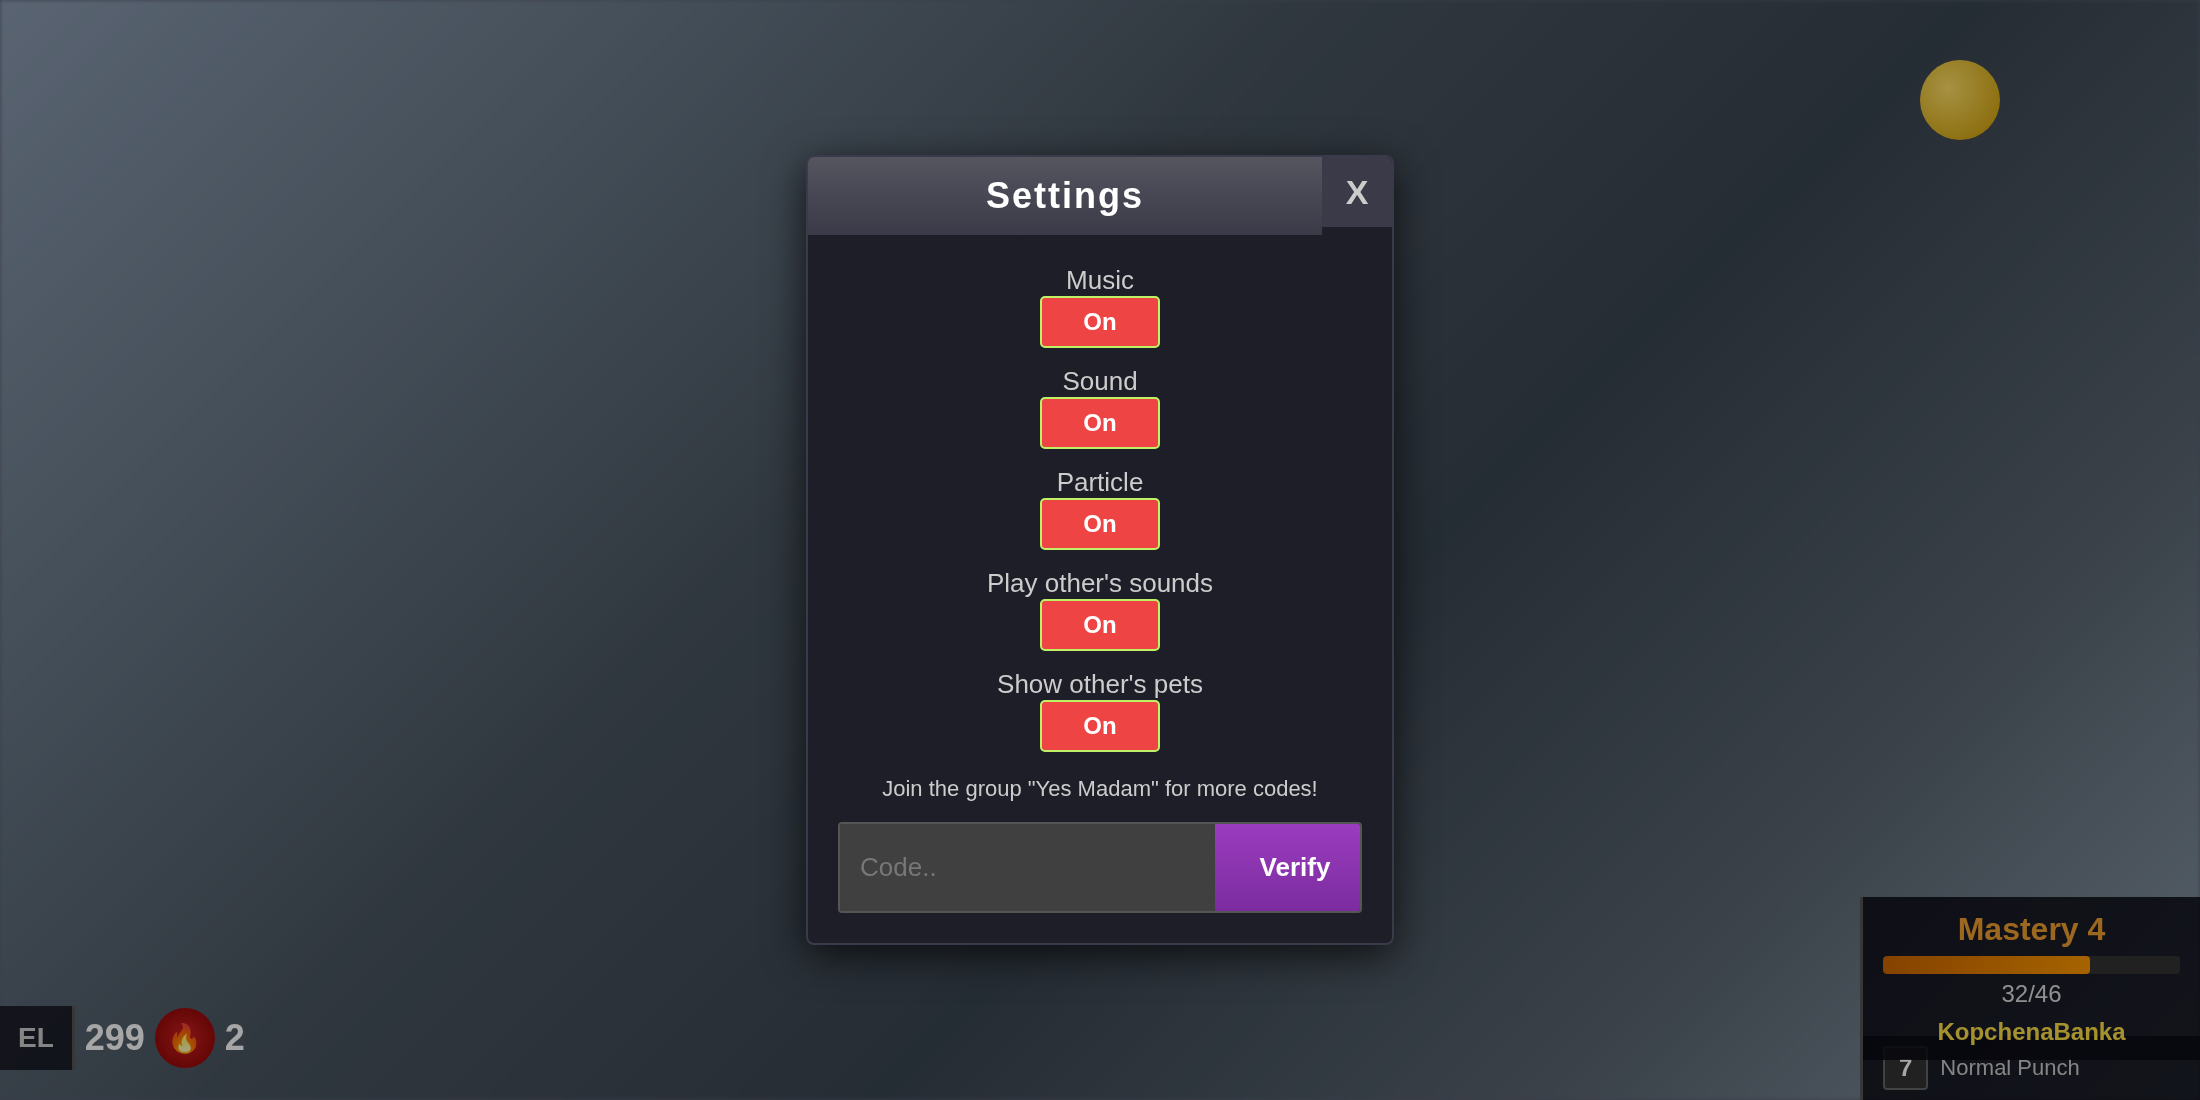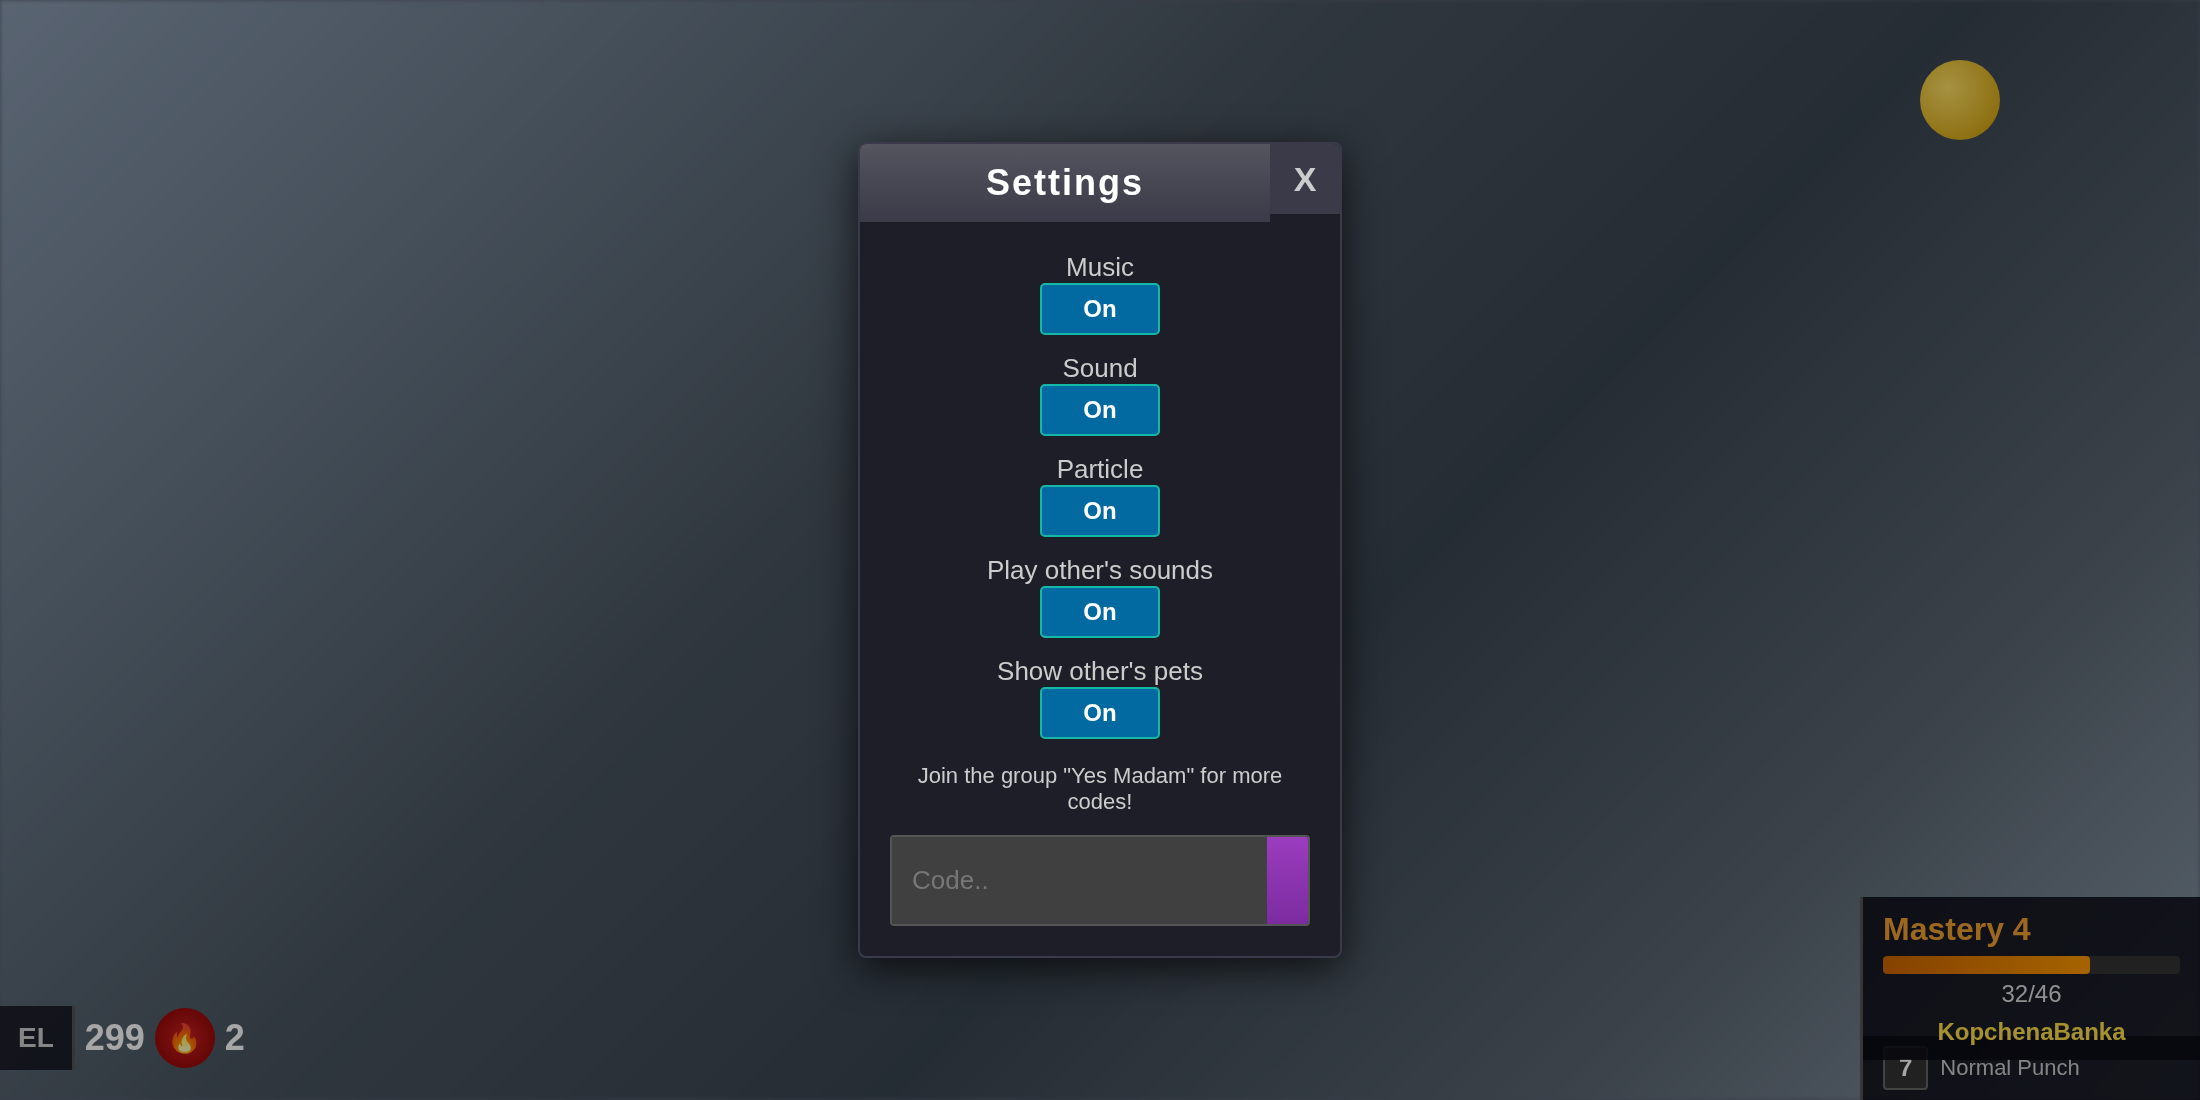--- a/index.html
+++ b/index.html
@@ -67,20 +67,21 @@
       background: rgba(10,10,20,0.85);
       border-left: 3px solid #555;
       padding: 14px 20px;
       min-width: 340px;
     }
 
     .mastery-title {
       color: #f0a030;
       font-size: 32px;
       font-weight: bold;
+      text-align: center;
       margin-bottom: 8px;
     }
 
     .mastery-bar-container {
       background: #333;
       height: 18px;
       border-radius: 4px;
       overflow: hidden;
       margin-bottom: 6px;
     }
@@ -154,21 +155,21 @@
       display: flex;
       align-items: center;
       justify-content: center;
     }
 
     
     .modal {
       background: #1e1e28;
       border: 2px solid #3a3a4a;
       border-radius: 8px;
-      width: 484px;
+      width: 588px;
       padding: 0 0 30px 0;
       position: relative;
       box-shadow: 0 10px 40px rgba(0,0,0,0.7);
     }
 
     .modal-header {
       display: flex;
       align-items: center;
       margin-bottom: 30px;
     }
@@ -217,22 +218,22 @@
       margin-bottom: 18px;
       flex-direction: column;
     }
 
     .setting-label {
       color: #cccccc;
       font-size: 26px;
     }
 
     .toggle-on {
-      background: #0369a1;
-      border: 2px solid #14b8a6;
+      background: #ef4444;
+      border: 2px solid #bef264;
       color: #ffffff;
       font-size: 24px;
       font-weight: bold;
       padding: 10px 25px;
       border-radius: 5px;
       cursor: pointer;
       min-width: 120px;
       text-align: center;
     }
 

